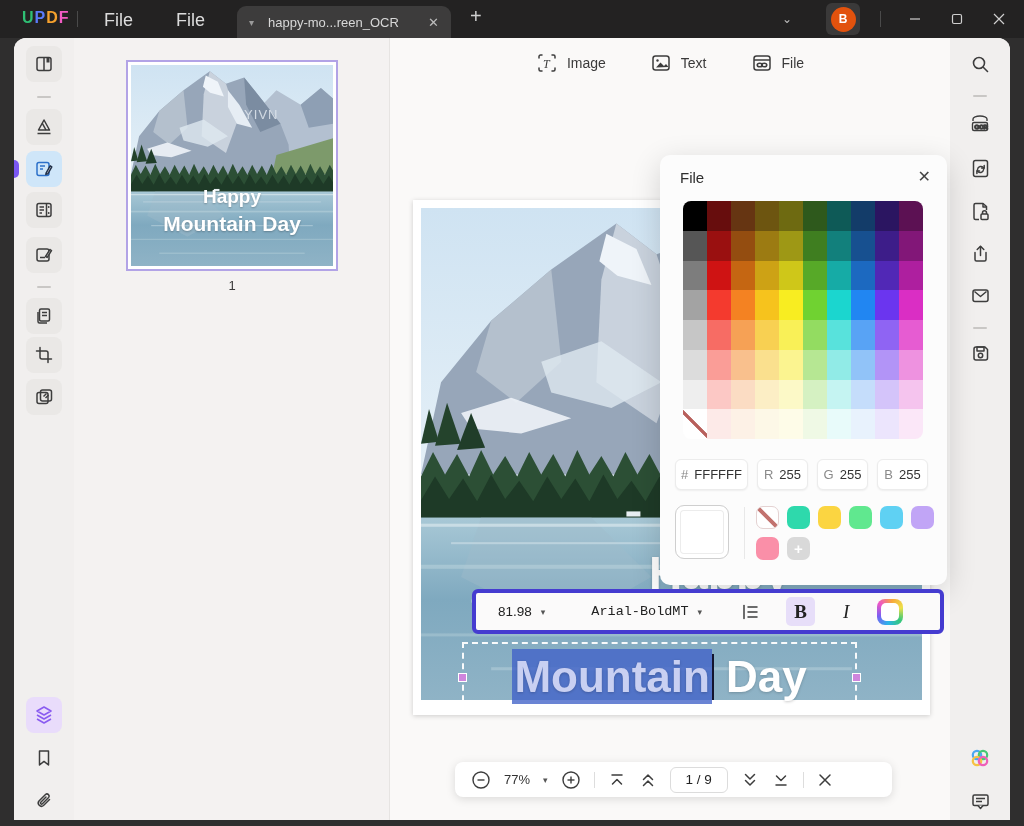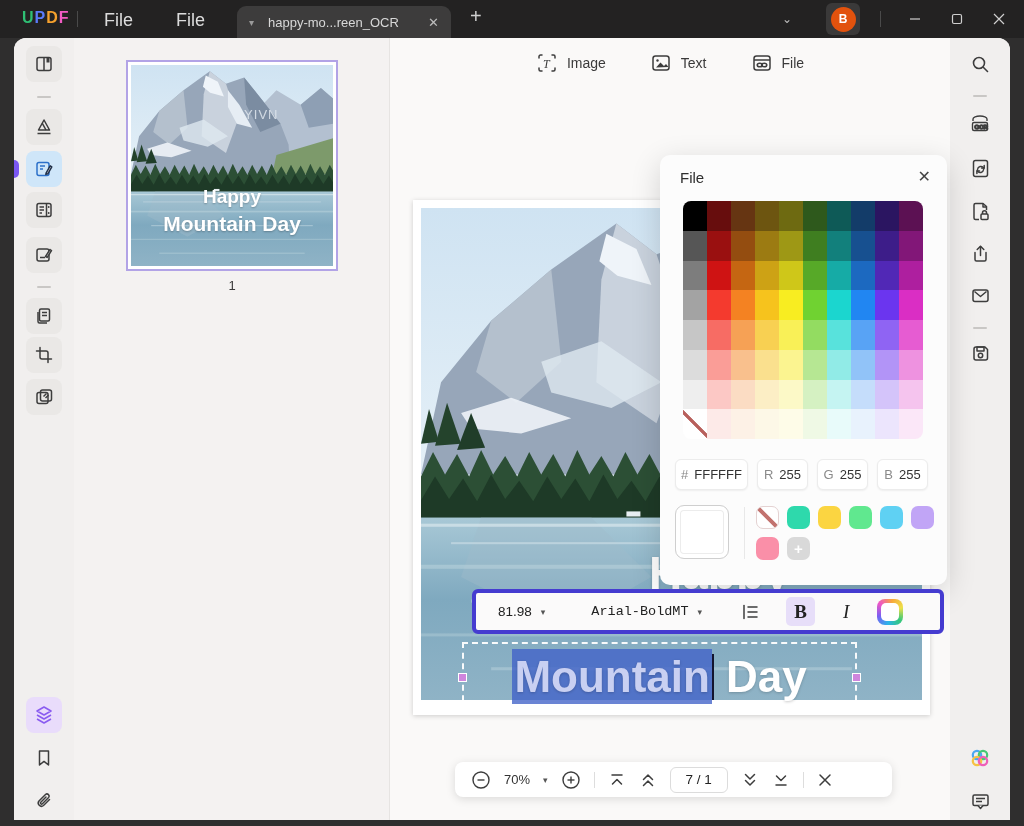--- a/index.html
+++ b/index.html
@@ -510,21 +510,21 @@
     <span class="ft-swatch"></span>
   </div>
 
   <div id="zoom-toolbar">
     <span>
       <svg class="icon" width="20" height="20" viewBox="0 0 20 20" fill="none" stroke="#3d3d3d" stroke-width="1.4">
           <circle cx="10" cy="10" r="8"></circle>
           <line x1="6.5" y1="10" x2="13.5" y2="10"></line>
         </svg>
     </span>
-    <span class="zt-label">70%</span>
+    <span class="zt-label">77%</span>
     <span class="zt-caret">▾</span>
     <span>
       <svg class="icon" width="20" height="20" viewBox="0 0 20 20" fill="none" stroke="#3d3d3d" stroke-width="1.4">
           <circle cx="10" cy="10" r="8"></circle>
           <line x1="6.5" y1="10" x2="13.5" y2="10"></line>
           <line x1="10" y1="6.5" x2="10" y2="13.5"></line>
         </svg>
     </span>
     <span class="zt-sep"></span>
     <span>
@@ -532,21 +532,21 @@
           <line x1="4" y1="4" x2="14" y2="4"></line>
           <polyline points="4.5,13 9,8.5 13.5,13"></polyline>
         </svg>
     </span>
     <span>
       <svg class="icon" width="18" height="18" viewBox="0 0 18 18" fill="none" stroke="#3d3d3d" stroke-width="1.5" stroke-linecap="round" stroke-linejoin="round">
           <polyline points="4.5,8.5 9,4 13.5,8.5"></polyline>
           <polyline points="4.5,14.5 9,10 13.5,14.5"></polyline>
         </svg>
     </span>
-    <span class="page-box">7 / 1</span>
+    <span class="page-box">1 / 9</span>
     <span>
       <svg class="icon" width="18" height="18" viewBox="0 0 18 18" fill="none" stroke="#3d3d3d" stroke-width="1.5" stroke-linecap="round" stroke-linejoin="round">
           <polyline points="4.5,3.5 9,8 13.5,3.5"></polyline>
           <polyline points="4.5,9.5 9,14 13.5,9.5"></polyline>
         </svg>
     </span>
     <span>
       <svg class="icon" width="18" height="18" viewBox="0 0 18 18" fill="none" stroke="#3d3d3d" stroke-width="1.5" stroke-linecap="round" stroke-linejoin="round">
           <polyline points="4.5,5 9,9.5 13.5,5"></polyline>
           <line x1="4" y1="14" x2="14" y2="14"></line>

